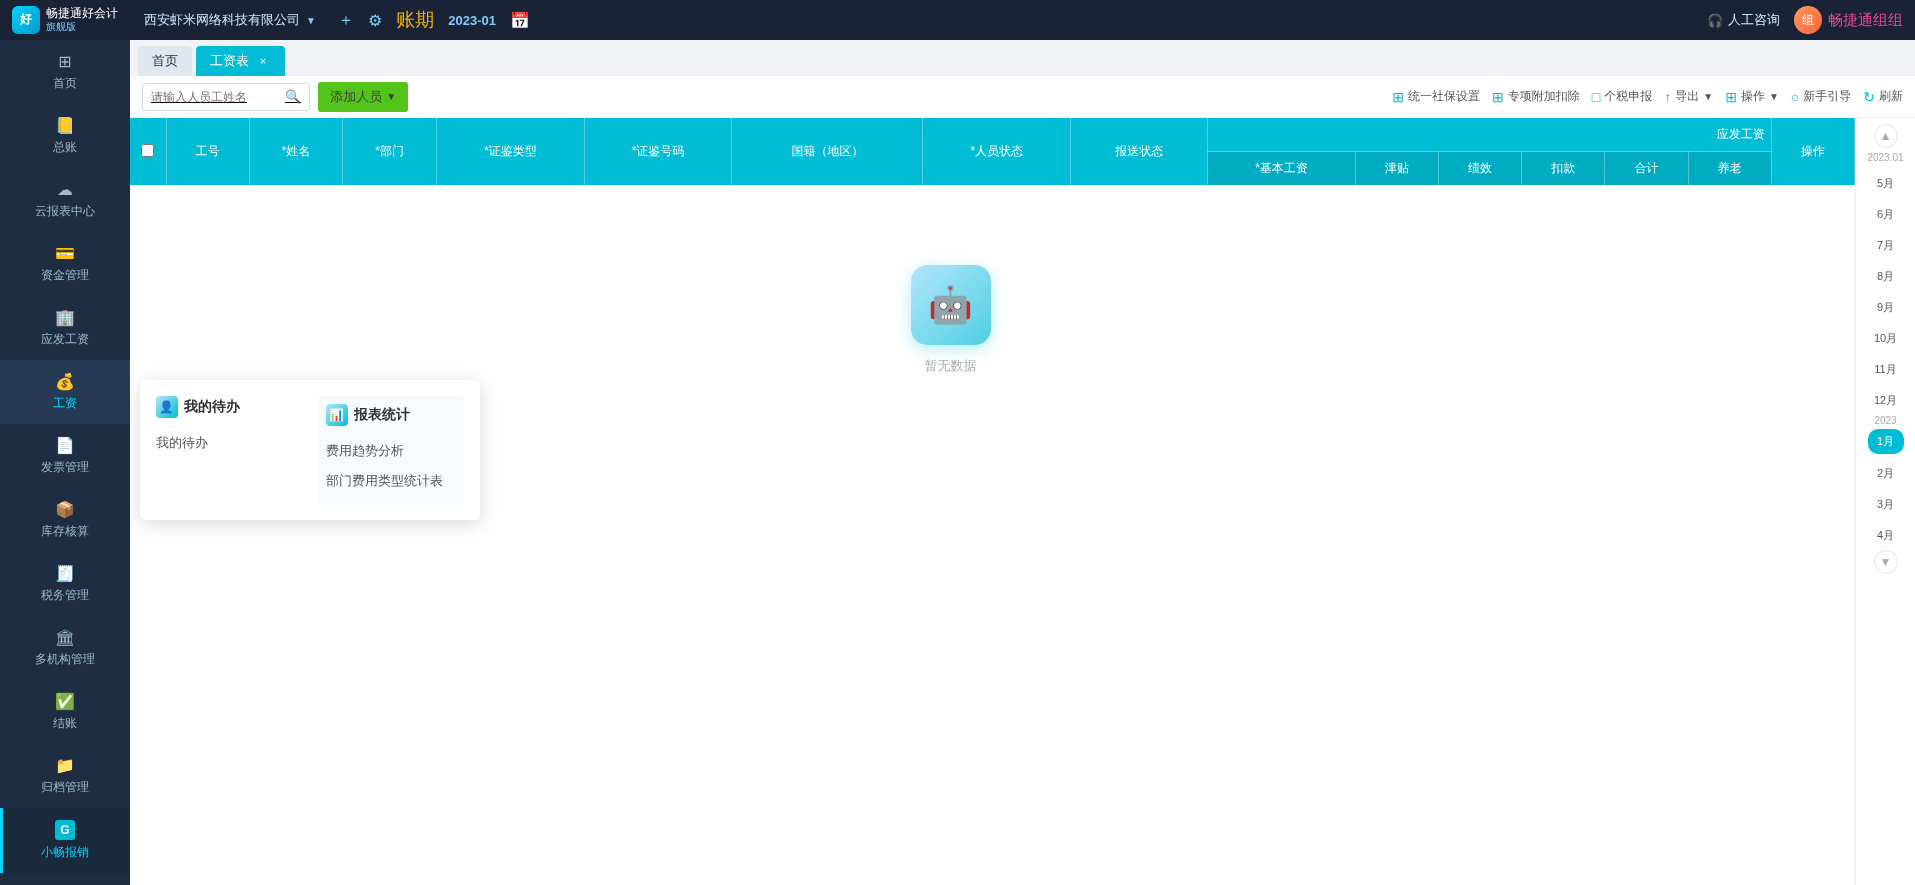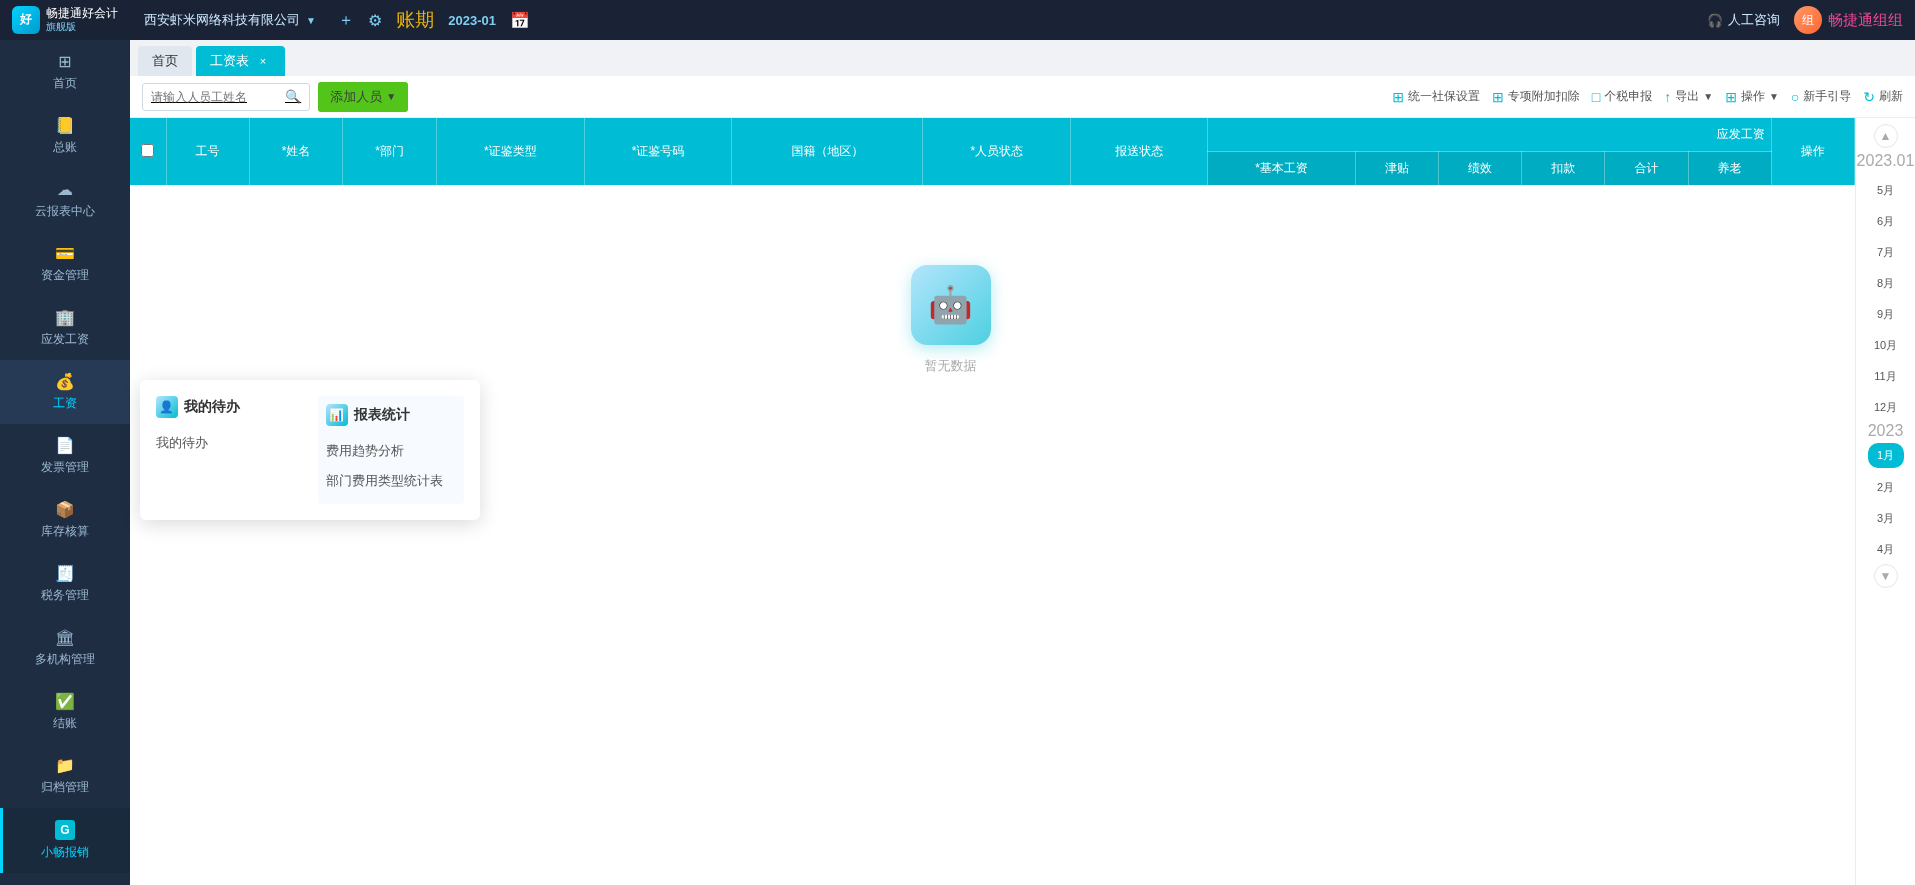--- a/index.html
+++ b/index.html
@@ -235,21 +235,21 @@
       background: white;
       border-left: 1px solid #e8edf2;
       display: flex;
       flex-direction: column;
       align-items: center;
       padding: 4px 0;
       overflow-y: auto;
       flex-shrink: 0;
     }
     .timeline-year {
-      font-size: 16px; color: #aaa;
+      font-size: 10px; color: #aaa;
       padding: 2px 0; text-align: center;
     }
     .timeline-month {
       font-size: 11px; color: #555;
       padding: 5px 0; cursor: pointer; text-align: center;
       width: 100%;
       display: flex; align-items: center; justify-content: center; margin-top: 6px;
     }
     .timeline-month.active {
       background: #00bcd4; color: white; border-radius: 10px;

